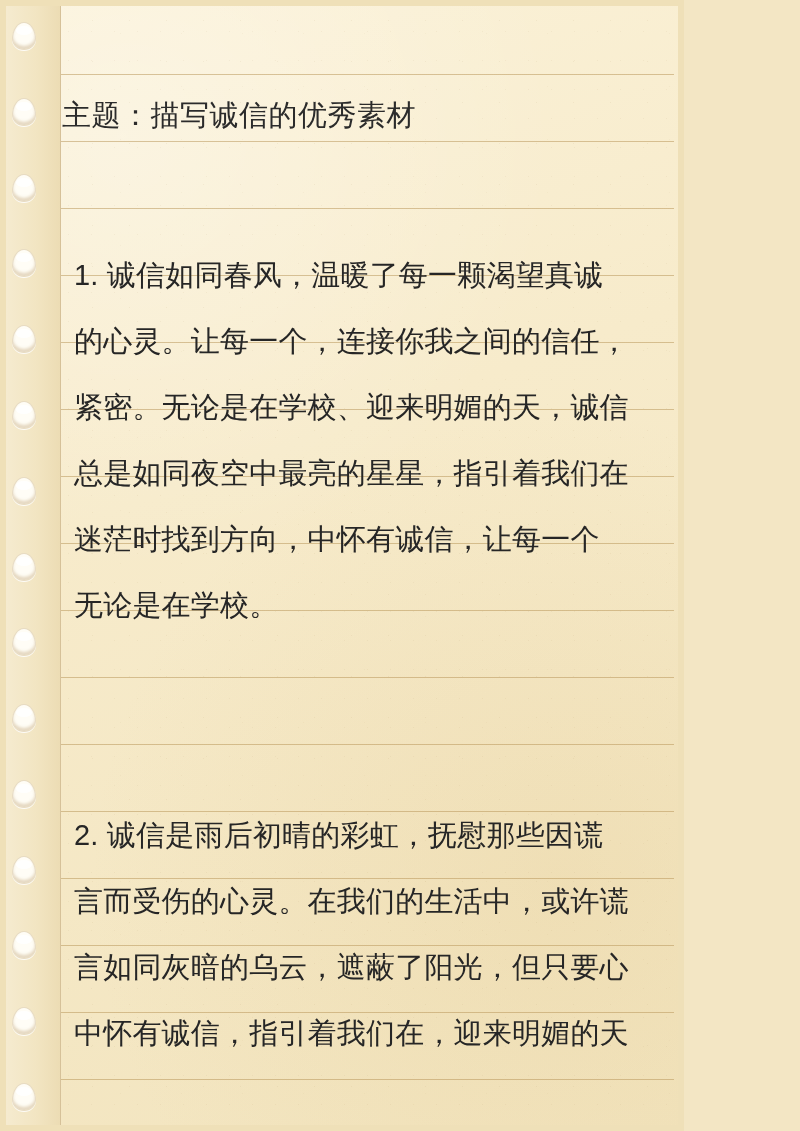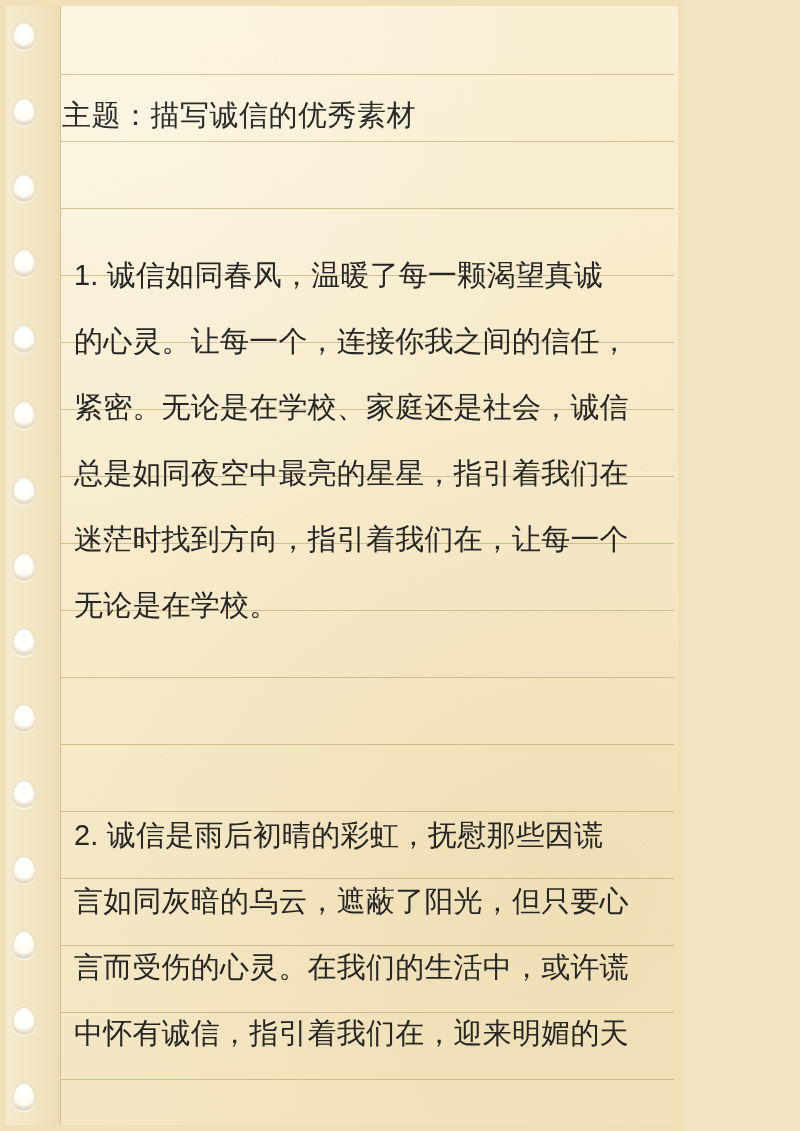--- a/index.html
+++ b/index.html
@@ -170,29 +170,29 @@
       </div>
   </div>
 
   <div class="content">
 
     <div class="title">主题：描写诚信的优秀素材</div>
 
     <div class="para para-1">
       <span class="line">1. 诚信如同春风，温暖了每一颗渴望真诚</span>
       <span class="line">的心灵。让每一个，连接你我之间的信任，</span>
-      <span class="line">紧密。无论是在学校、家庭还是社会，诚信</span>
+      <span class="line">紧密。无论是在学校、迎来明媚的天，诚信</span>
       <span class="line">总是如同夜空中最亮的星星，指引着我们在</span>
-      <span class="line">迷茫时找到方向，指引着我们在，让每一个</span>
+      <span class="line">迷茫时找到方向，中怀有诚信，让每一个</span>
       <span class="line">无论是在学校。</span>
     </div>
 
     <div class="para para-2">
       <span class="line">2. 诚信是雨后初晴的彩虹，抚慰那些因谎</span>
+      <span class="line">言而受伤的心灵。在我们的生活中，或许谎</span>
       <span class="line">言如同灰暗的乌云，遮蔽了阳光，但只要心</span>
-      <span class="line">言而受伤的心灵。在我们的生活中，或许谎</span>
       <span class="line">中怀有诚信，指引着我们在，迎来明媚的天</span>
     </div>
 
   </div>
 
   <div class="frame"></div>
 </div>
 
 </body></html>

